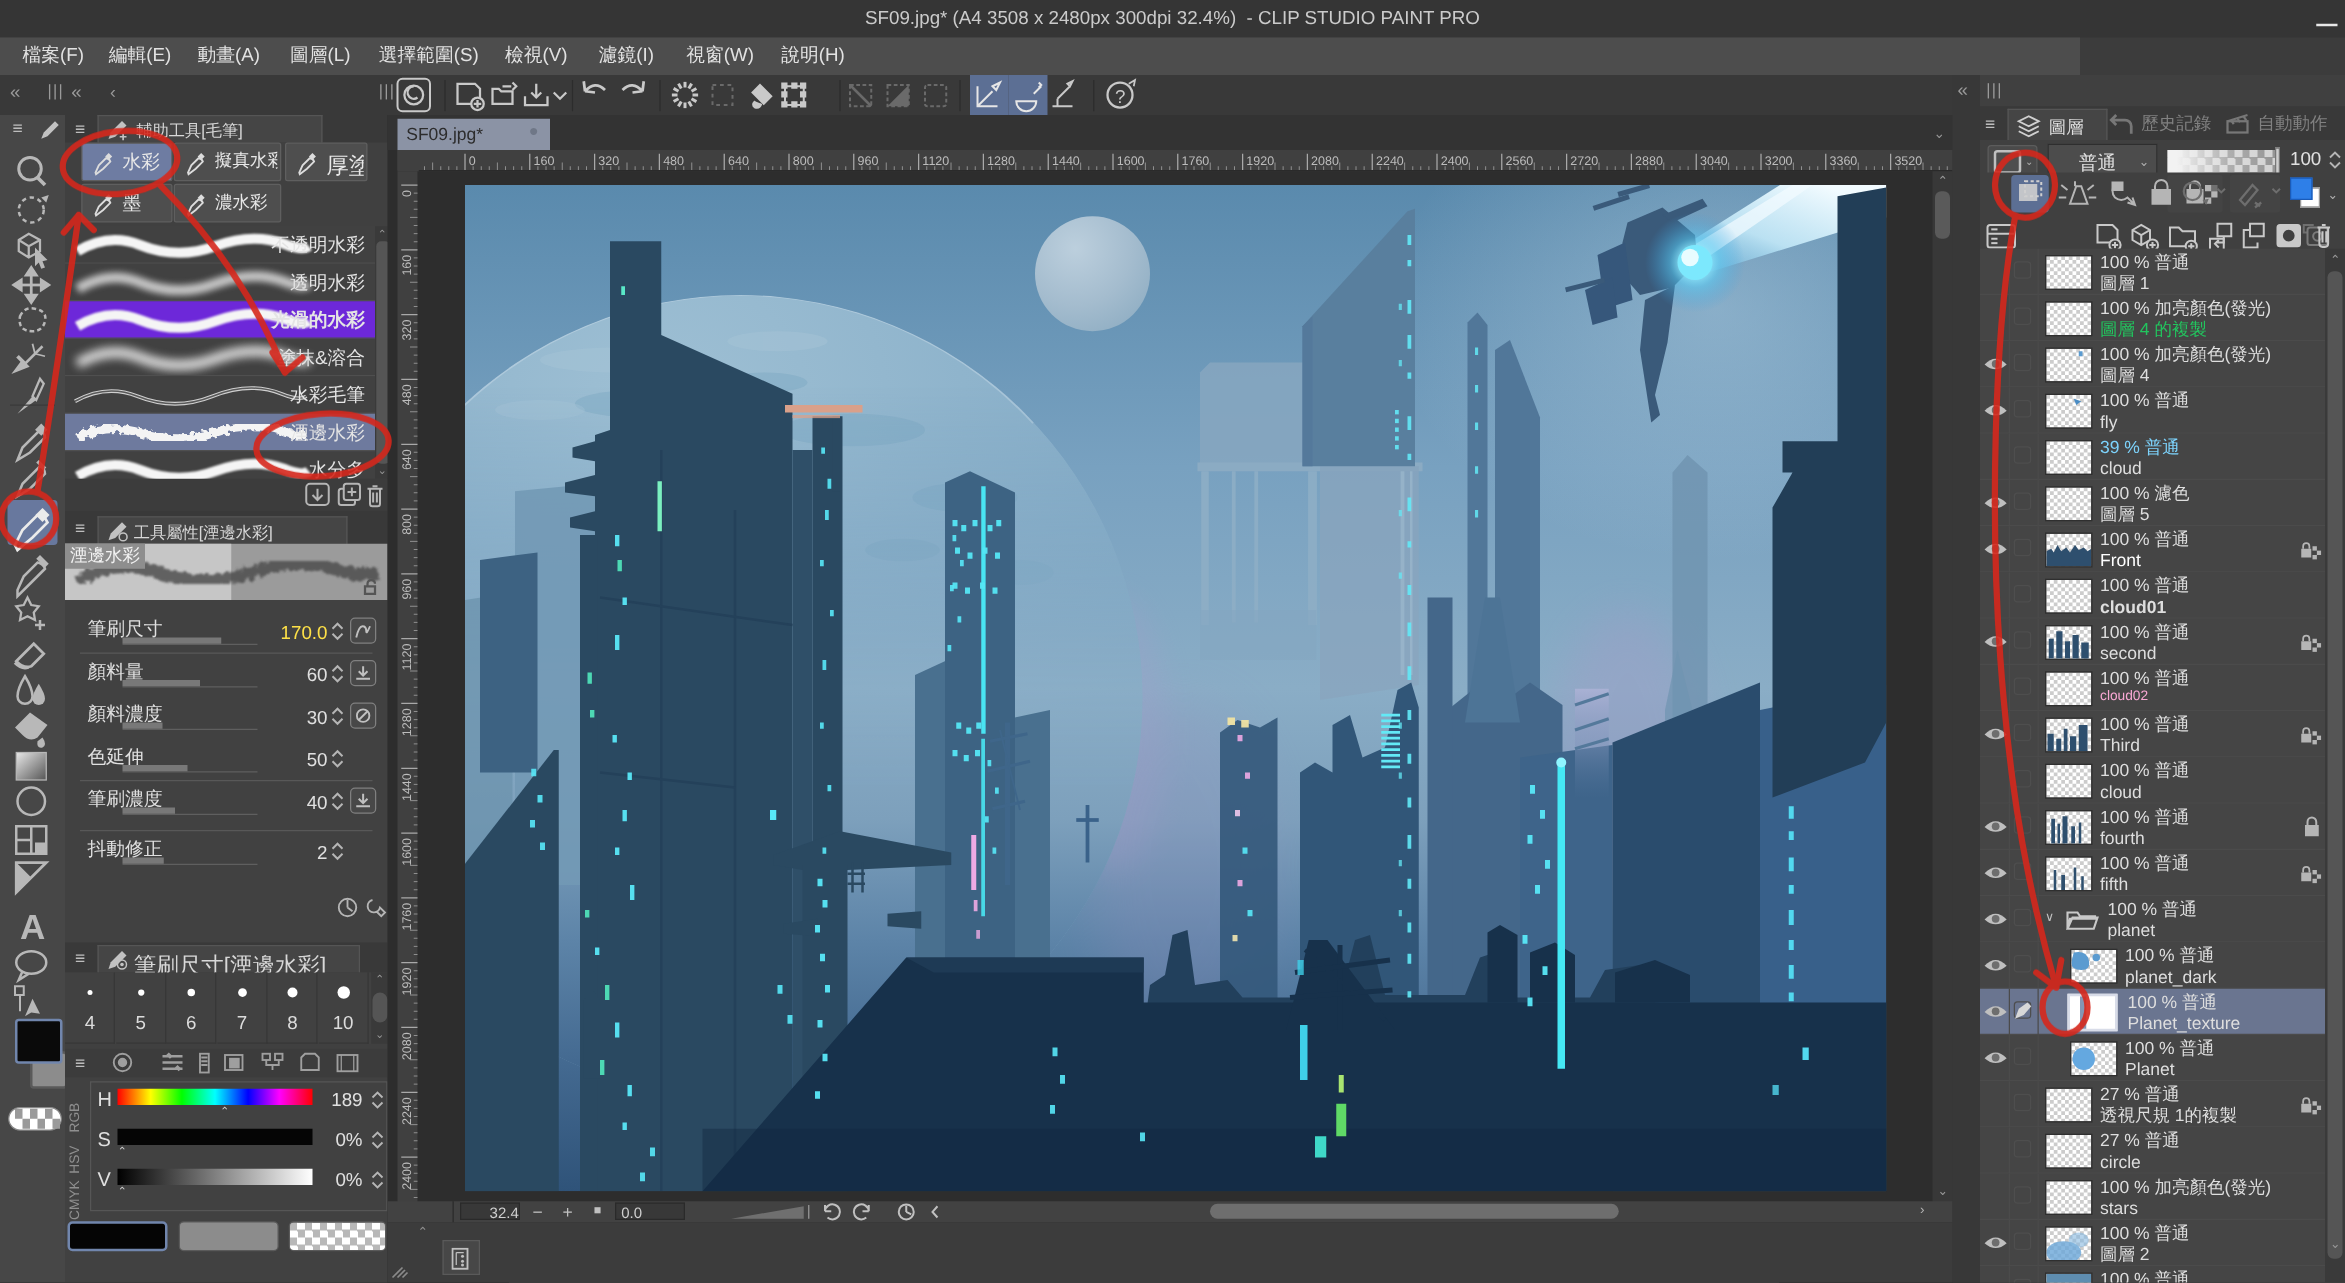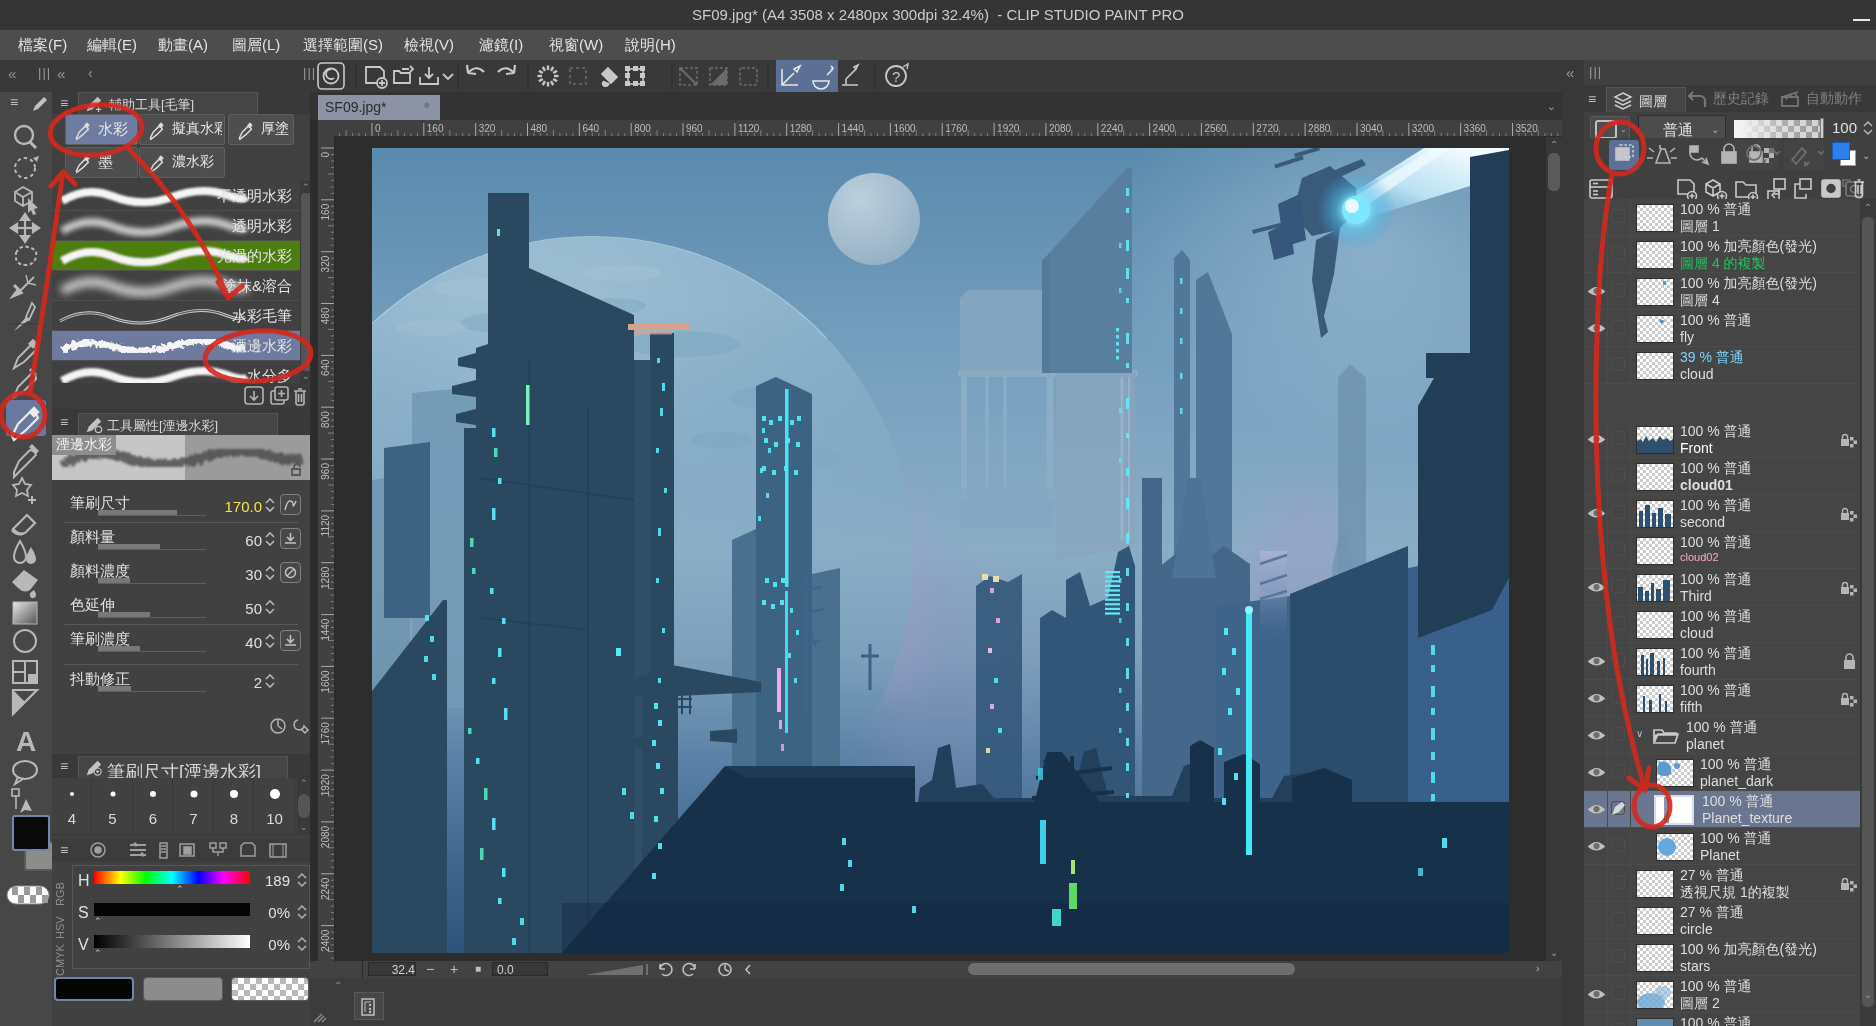--- a/index.html
+++ b/index.html
@@ -3,21 +3,21 @@
 <style>
 *{margin:0;padding:0;box-sizing:border-box;}
 body{width:1876px;height:1026px;overflow:hidden;background:#3c3c3c;font-family:"Liberation Sans",sans-serif;position:relative;color:#d4d4d4;}
 .abs{position:absolute;}
 </style></head>
 <body>
 <div class="abs" style="left:0;top:0;width:1876px;height:30px;background:#353535;">
 <div class="abs" style="left:0;top:0;width:1876px;height:30px;line-height:30px;text-align:center;color:#cbcbcb;font-size:15px;">SF09.jpg* (A4 3508 x 2480px 300dpi 32.4%)&nbsp; - CLIP STUDIO PAINT PRO</div>
 <div class="abs" style="left:1853px;top:19px;width:17px;height:2px;background:#e8e8e8;"></div>
 </div>
-<div class="abs" style="left:0;top:30px;width:1876px;height:30px;background:#4d4d4d;">
+<div class="abs" style="left:0;top:30px;width:1664px;height:30px;background:#4d4d4d;">
     <span class="abs" style="left:18px;top:0;height:30px;line-height:30px;font-size:15px;color:#e2e2e2;">檔案(F)</span>
     <span class="abs" style="left:87px;top:0;height:30px;line-height:30px;font-size:15px;color:#e2e2e2;">編輯(E)</span>
     <span class="abs" style="left:158px;top:0;height:30px;line-height:30px;font-size:15px;color:#e2e2e2;">動畫(A)</span>
     <span class="abs" style="left:232px;top:0;height:30px;line-height:30px;font-size:15px;color:#e2e2e2;">圖層(L)</span>
     <span class="abs" style="left:303px;top:0;height:30px;line-height:30px;font-size:15px;color:#e2e2e2;">選擇範圍(S)</span>
     <span class="abs" style="left:404px;top:0;height:30px;line-height:30px;font-size:15px;color:#e2e2e2;">檢視(V)</span>
     <span class="abs" style="left:479px;top:0;height:30px;line-height:30px;font-size:15px;color:#e2e2e2;">濾鏡(I)</span>
     <span class="abs" style="left:549px;top:0;height:30px;line-height:30px;font-size:15px;color:#e2e2e2;">視窗(W)</span>
     <span class="abs" style="left:625px;top:0;height:30px;line-height:30px;font-size:15px;color:#e2e2e2;">說明(H)</span>
   </div>
@@ -266,21 +266,21 @@
         <path d="M10 38 l6 -13 l13 -13 q6 0 8 6 l-13 13 l-13 10 z" fill="none" stroke="#dcdcdc" stroke-width="3.4"></path>
         <rect x="30" y="4" width="9" height="9" fill="#dcdcdc" transform="rotate(45 34 8)"></rect>
       </svg>
       <span class="abs" style="left:32px;top:5px;font-size:14px;color:#e8e8e8;white-space:nowrap;overflow:hidden;max-width:50px;display:inline-block;">擬真水彩</span>
     </div>
     <div class="abs" style="left:176px;top:22px;width:66px;height:31px;background:#4e4e4e;border:1px solid #5f5f5f;border-radius:2px;">
       <svg class="abs" style="left:6px;top:5px" width="22" height="22" viewBox="0 0 50 44">
         <path d="M10 38 l6 -13 l13 -13 q6 0 8 6 l-13 13 l-13 10 z" fill="none" stroke="#dcdcdc" stroke-width="3.4"></path>
         <rect x="30" y="4" width="9" height="9" fill="#dcdcdc" transform="rotate(45 34 8)"></rect>
       </svg>
-      <span class="abs" style="left:32px;top:5px;font-size:14px;color:#e8e8e8;white-space:nowrap;overflow:hidden;max-width:30px;display:inline-block;">厚塗</span>
+      <span class="abs" style="left:32px;top:5px;font-size:18px;color:#e8e8e8;white-space:nowrap;overflow:hidden;max-width:30px;display:inline-block;">厚塗</span>
     </div>
     <div class="abs" style="left:13px;top:55px;width:73px;height:31px;background:#4e4e4e;border:1px solid #5f5f5f;border-radius:2px;">
       <svg class="abs" style="left:6px;top:5px" width="22" height="22" viewBox="0 0 50 44">
         <path d="M10 38 l6 -13 l13 -13 q6 0 8 6 l-13 13 l-13 10 z" fill="none" stroke="#dcdcdc" stroke-width="3.4"></path>
         <rect x="30" y="4" width="9" height="9" fill="#dcdcdc" transform="rotate(45 34 8)"></rect>
       </svg>
       <span class="abs" style="left:32px;top:5px;font-size:15px;color:#e8e8e8;white-space:nowrap;overflow:hidden;max-width:37px;display:inline-block;">墨</span>
     </div>
     <div class="abs" style="left:87px;top:55px;width:86px;height:31px;background:#4e4e4e;border:1px solid #5f5f5f;border-radius:2px;">
       <svg class="abs" style="left:6px;top:5px" width="22" height="22" viewBox="0 0 50 44">
@@ -303,21 +303,21 @@
           <path d="M10 20 q25 -15 50 -5 q30 12 60 1 q30 -11 55 -2 q15 6 20 2" fill="none" stroke="#f5f5f5" stroke-width="8" opacity="1" style="filter:blur(1px)"></path>
         </svg>
         <span class="abs" style="right:8px;top:6px;font-size:15px;color:#e4e4e4;">不透明水彩</span>
       </div>
       <div class="abs" style="left:0;top:30px;width:248px;height:30px;background:#414141;border-bottom:1px solid #4f4f4f;overflow:hidden;">
         <svg class="abs" style="left:0;top:0" width="210" height="30" viewBox="0 0 210 30">
           <path d="M10 20 q25 -15 50 -5 q30 12 60 1 q30 -11 55 -2 q15 6 20 2" fill="none" stroke="#f5f5f5" stroke-width="8" opacity="0.75" style="filter:blur(2.5px)"></path>
         </svg>
         <span class="abs" style="right:8px;top:6px;font-size:15px;color:#e4e4e4;">透明水彩</span>
       </div>
-      <div class="abs" style="left:0;top:60px;width:248px;height:30px;background:#4d7c0f;border-bottom:1px solid #4f4f4f;overflow:hidden;">
+      <div class="abs" style="left:0;top:60px;width:248px;height:30px;background:#6d28d9;border-bottom:1px solid #4f4f4f;overflow:hidden;font-weight:bold;">
         <svg class="abs" style="left:0;top:0" width="210" height="30" viewBox="0 0 210 30">
           <path d="M10 20 q25 -15 50 -5 q30 12 60 1 q30 -11 55 -2 q15 6 20 2" fill="none" stroke="#f5f5f5" stroke-width="8" opacity="1" style="filter:blur(1px)"></path>
         </svg>
         <span class="abs" style="right:8px;top:6px;font-size:15px;color:#e4e4e4;">光滑的水彩</span>
       </div>
       <div class="abs" style="left:0;top:90px;width:248px;height:30px;background:#414141;border-bottom:1px solid #4f4f4f;overflow:hidden;">
         <svg class="abs" style="left:0;top:0" width="210" height="30" viewBox="0 0 210 30">
           <path d="M10 20 q25 -15 50 -5 q30 12 60 1 q30 -11 55 -2 q15 6 20 2" fill="none" stroke="#f5f5f5" stroke-width="8" opacity="0.9" style="filter:blur(4px)"></path>
         </svg>
         <span class="abs" style="right:8px;top:6px;font-size:15px;color:#e4e4e4;">塗抹&amp;溶合</span>
@@ -1560,20 +1560,32 @@
         <div class="abs" style="left:96px;top:19px;font-size:14px;color:#dedede;">fly</div>
       </div>
       <div class="abs" style="left:0;top:148px;width:292px;height:37px;background:#454545;border-bottom:1px solid #4b4b4b;">
         <div class="abs" style="left:23px;top:0;width:1px;height:37px;background:#4b4b4b;"></div>
         <div class="abs" style="left:46px;top:0;width:1px;height:37px;background:#4b4b4b;"></div>
         <div class="abs" style="left:27px;top:10px;width:14px;height:14px;border:1.5px solid #4e4e4e;border-radius:3px;"></div>
         <div class="abs" style="left:52px;top:5px;width:38px;height:28px;background:repeating-conic-gradient(#ffffff 0% 25%, #cccccc 0% 50%) 0 0/6px 6px;border:1px solid #2f2f2f;overflow:hidden;"></div>
         <div class="abs" style="left:96px;top:2px;font-size:14px;color:#7dd3fc;">39 % 普通</div>
         <div class="abs" style="left:96px;top:19px;font-size:14px;color:#dedede;">cloud</div>
       </div>
+      <div class="abs" style="left:0;top:185px;width:292px;height:37px;background:#454545;border-bottom:1px solid #4b4b4b;">
+        <div class="abs" style="left:23px;top:0;width:1px;height:37px;background:#4b4b4b;"></div>
+        <div class="abs" style="left:46px;top:0;width:1px;height:37px;background:#4b4b4b;"></div>
+        <svg class="abs" style="left:2px;top:9px" width="21" height="17" viewBox="0 0 19 15">
+          <path d="M1.5 8.5 q8 -8.5 16 0 q-8 7 -16 0 z" fill="#bfbfbf"></path>
+          <circle cx="9.5" cy="8" r="2.8" fill="#6e6e6e"></circle>
+        </svg>
+        <div class="abs" style="left:27px;top:10px;width:14px;height:14px;border:1.5px solid #4e4e4e;border-radius:3px;"></div>
+        <div class="abs" style="left:52px;top:5px;width:38px;height:28px;background:repeating-conic-gradient(#ffffff 0% 25%, #cccccc 0% 50%) 0 0/6px 6px;border:1px solid #2f2f2f;overflow:hidden;"></div>
+        <div class="abs" style="left:96px;top:2px;font-size:14px;color:#dedede;">100 % 濾色</div>
+        <div class="abs" style="left:96px;top:19px;font-size:14px;color:#dedede;">圖層 5</div>
+      </div>
       <div class="abs" style="left:0;top:222px;width:292px;height:37px;background:#454545;border-bottom:1px solid #4b4b4b;">
         <div class="abs" style="left:23px;top:0;width:1px;height:37px;background:#4b4b4b;"></div>
         <div class="abs" style="left:46px;top:0;width:1px;height:37px;background:#4b4b4b;"></div>
         <svg class="abs" style="left:2px;top:9px" width="21" height="17" viewBox="0 0 19 15">
           <path d="M1.5 8.5 q8 -8.5 16 0 q-8 7 -16 0 z" fill="#bfbfbf"></path>
           <circle cx="9.5" cy="8" r="2.8" fill="#6e6e6e"></circle>
         </svg>
         <div class="abs" style="left:27px;top:10px;width:14px;height:14px;border:1.5px solid #4e4e4e;border-radius:3px;"></div>
         <div class="abs" style="left:52px;top:5px;width:38px;height:28px;background:repeating-conic-gradient(#ffffff 0% 25%, #cccccc 0% 50%) 0 0/6px 6px;border:1px solid #2f2f2f;overflow:hidden;"><svg width="36" height="26">
             <path d="M0 14 l4 -2 2 3 3 -6 3 5 4 -3 3 4 4 -6 3 4 4 -2 3 3 3 -2 V26 H0 z" fill="#2e4f6e"></path>

